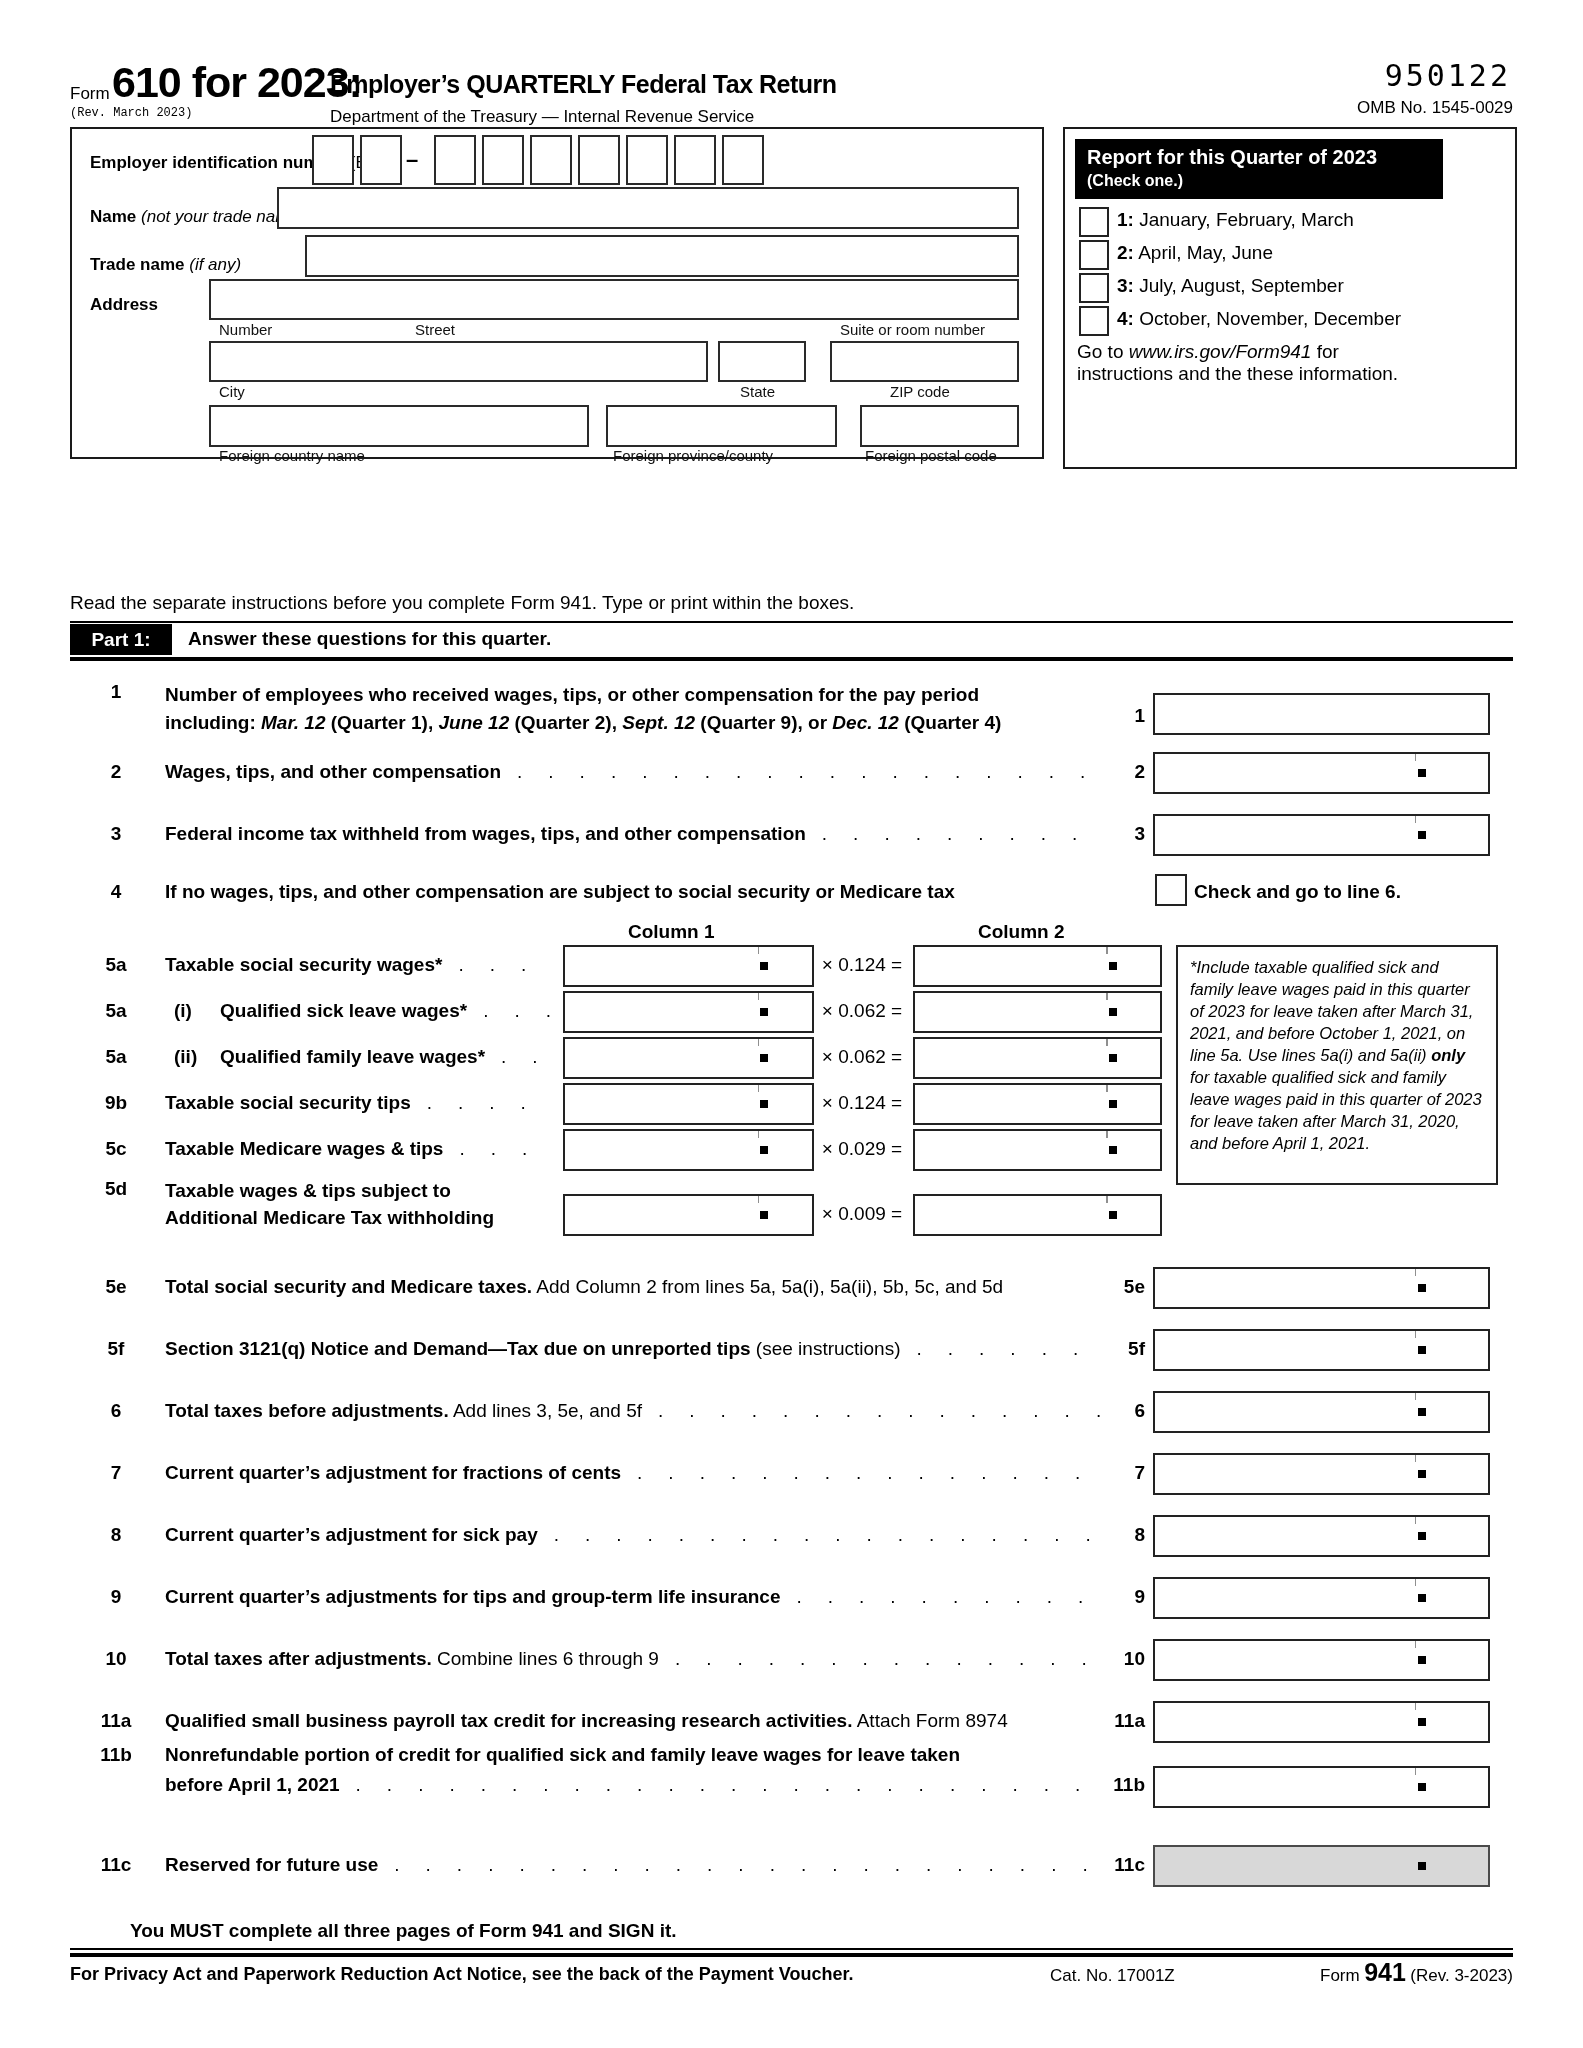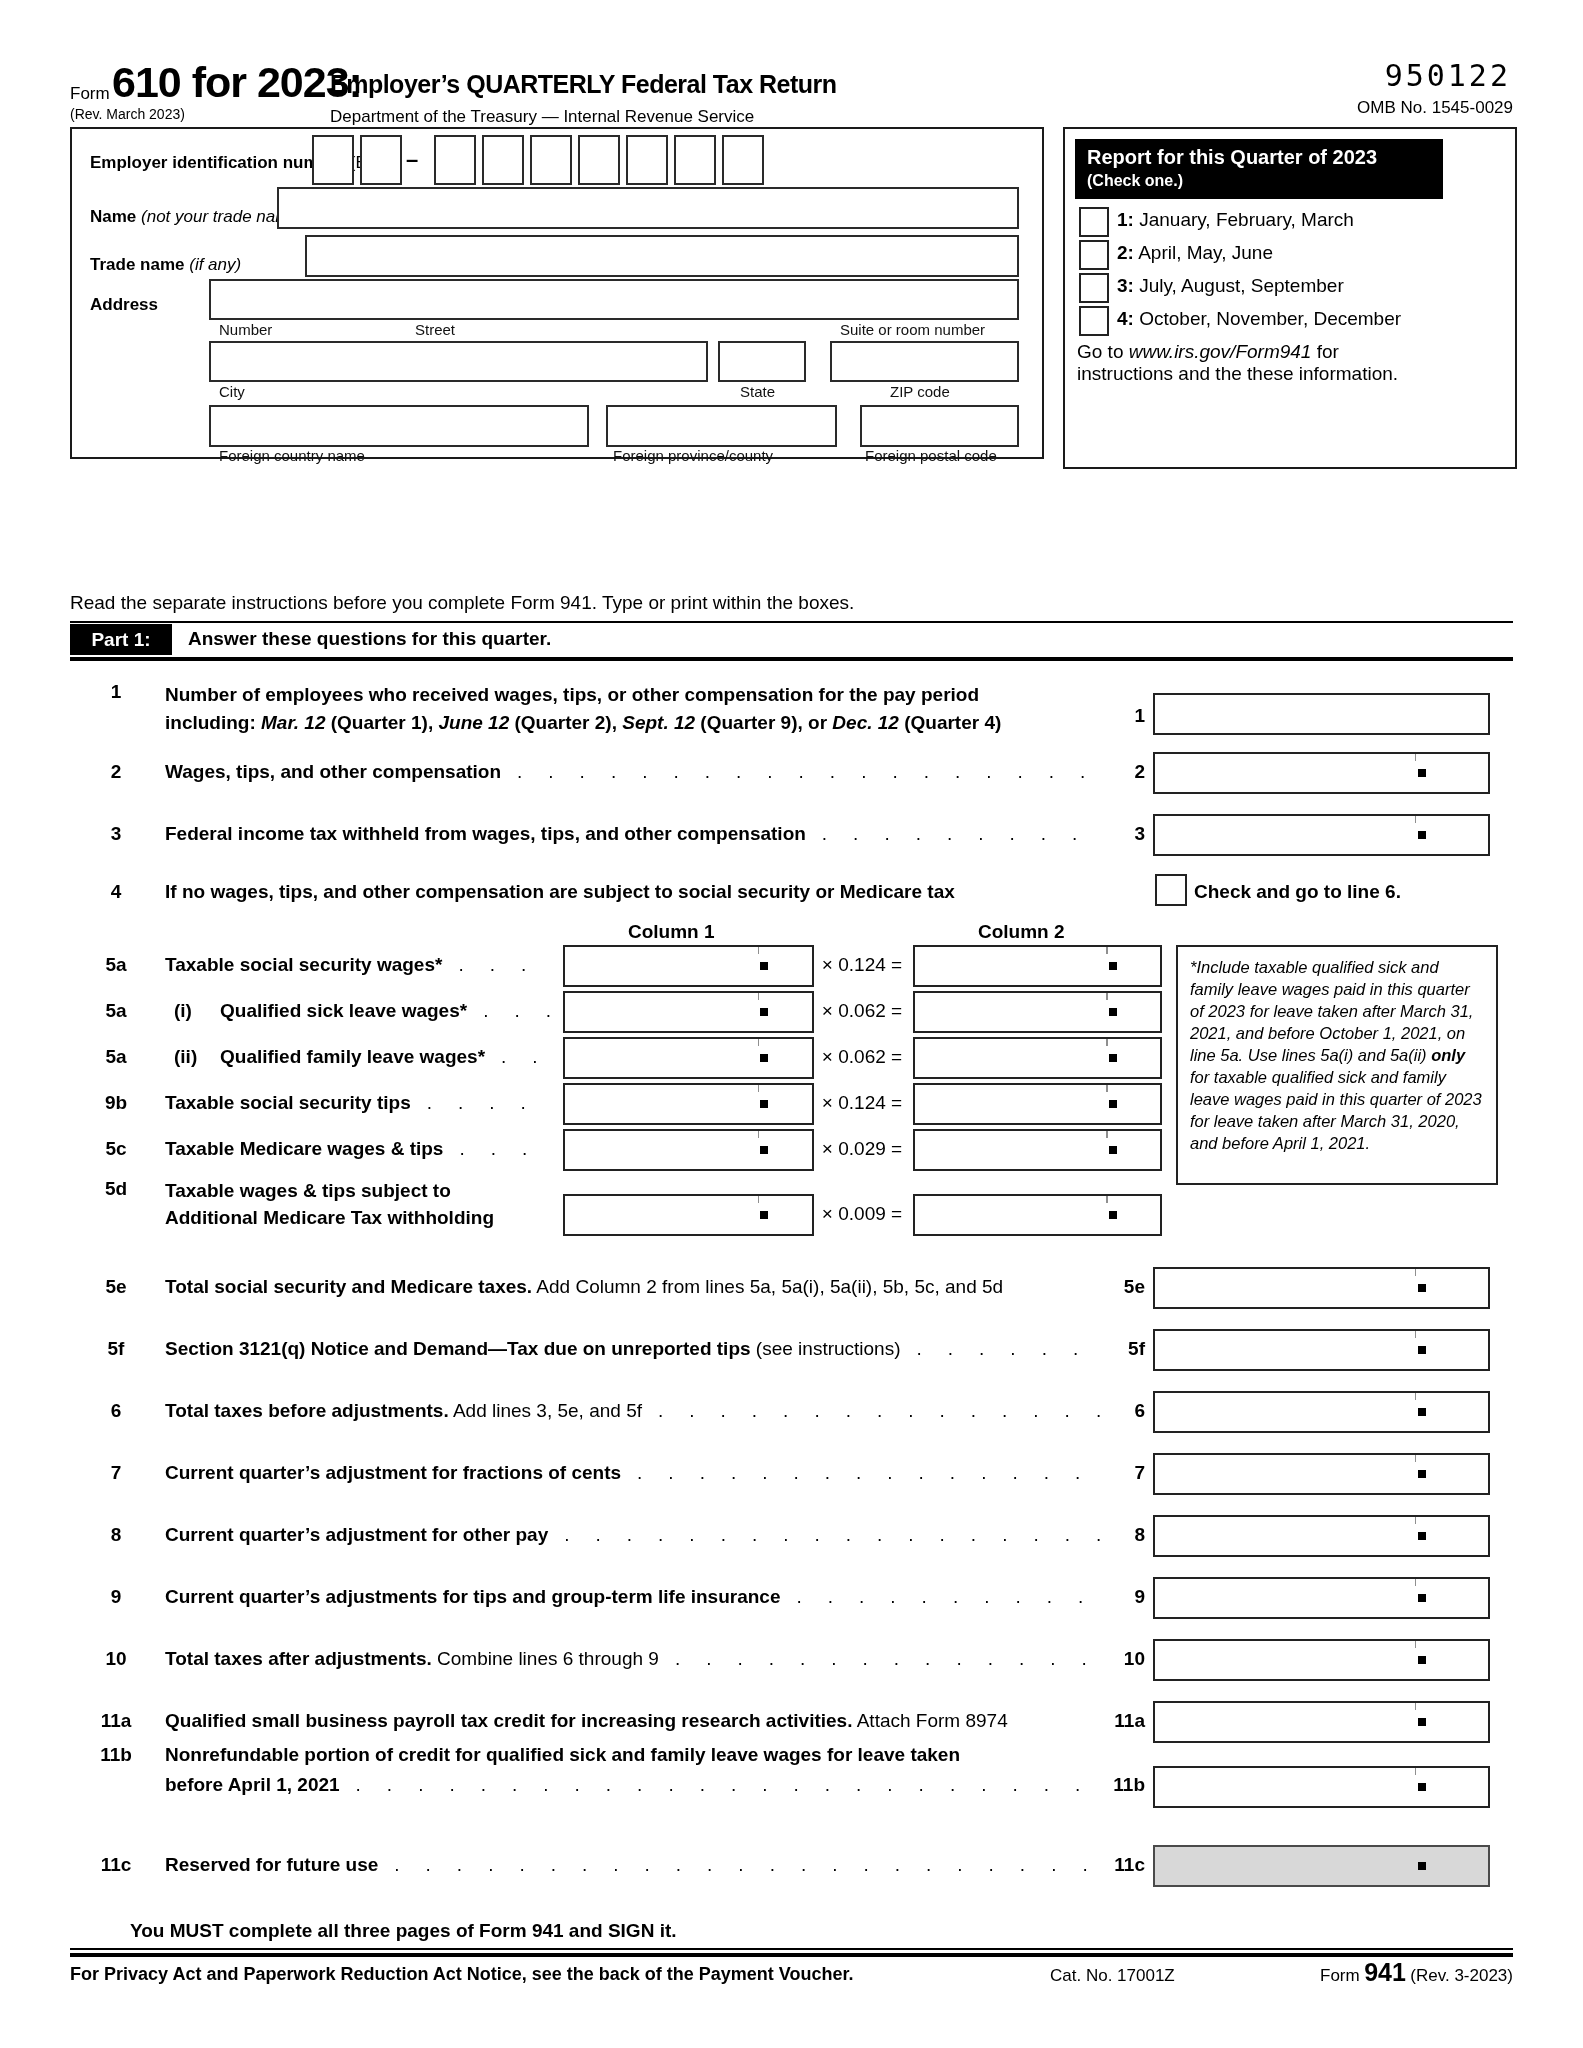--- a/index.html
+++ b/index.html
@@ -10,21 +10,21 @@
   .i{font-style:italic;}
   .s-r{font-weight:normal;font-style:normal;margin-top:26px;}
   .s-b{font-weight:bold;}
   .s-i{font-style:italic;}
   .s-bi{font-weight:bold;font-style:italic;}
 
   
   .form-word{font-size:17px;}
   .form-number{font-size:43px;font-weight:bold;letter-spacing:-1px;}
   .main-title{font-size:25px;font-weight:bold;letter-spacing:-0.5px;}
-  .rev{font-size:14px;}
+  .rev{font-size:12px;font-family:Liberation Mono, monospace;}
   .dept{font-size:17px;}
   .ocr-code{font-family:"DejaVu Sans Mono",monospace;font-size:30px;letter-spacing:3px;}
   .omb{font-size:17px;}
 
   
   .frame{border:2.5px solid #1a1a1a;}
   .inbox{border:2px solid #2a2a2a;background:#fff;}
   .einbox{position:absolute;width:38px;height:46px;border:2px solid #2a2a2a;background:#fff;}
   .lbl17{font-size:17px;}
   .hint{font-size:15px;color:#111;}
@@ -353,21 +353,21 @@
     <span class="ref" style="right:368px;top:9px;">7</span>
     <div class="mbox" style="top:0;">
         <span class="tickmark"></span>
         <span class="decdot"></span>
       </div>
   </div>
 
   <div class="row" style="top:1515px;height:40px;">
     <span class="lno" style="top:9px;">8</span>
     <div class="ltext" style="top:9px;">
-        <span class="lbl b">Current quarter’s adjustment for other pay</span>
+        <span class="lbl b">Current quarter’s adjustment for sick pay</span>
         <span class="leader">.....................................................</span>
       </div>
     <span class="ref" style="right:368px;top:9px;">8</span>
     <div class="mbox" style="top:0;">
         <span class="tickmark"></span>
         <span class="decdot"></span>
       </div>
   </div>
 
   <div class="row" style="top:1577px;height:40px;">

